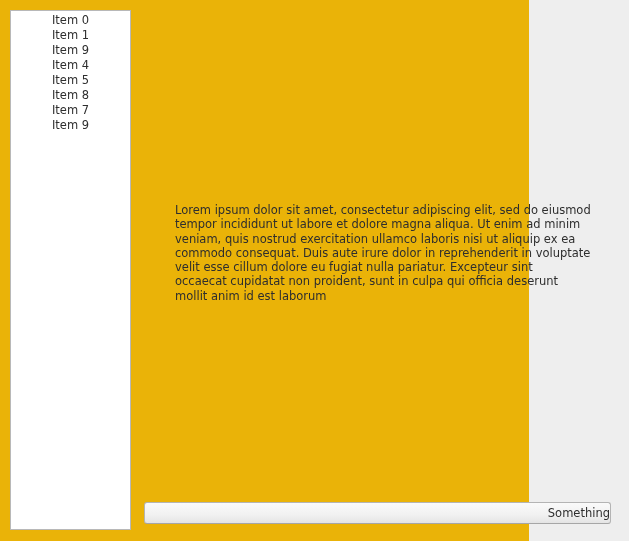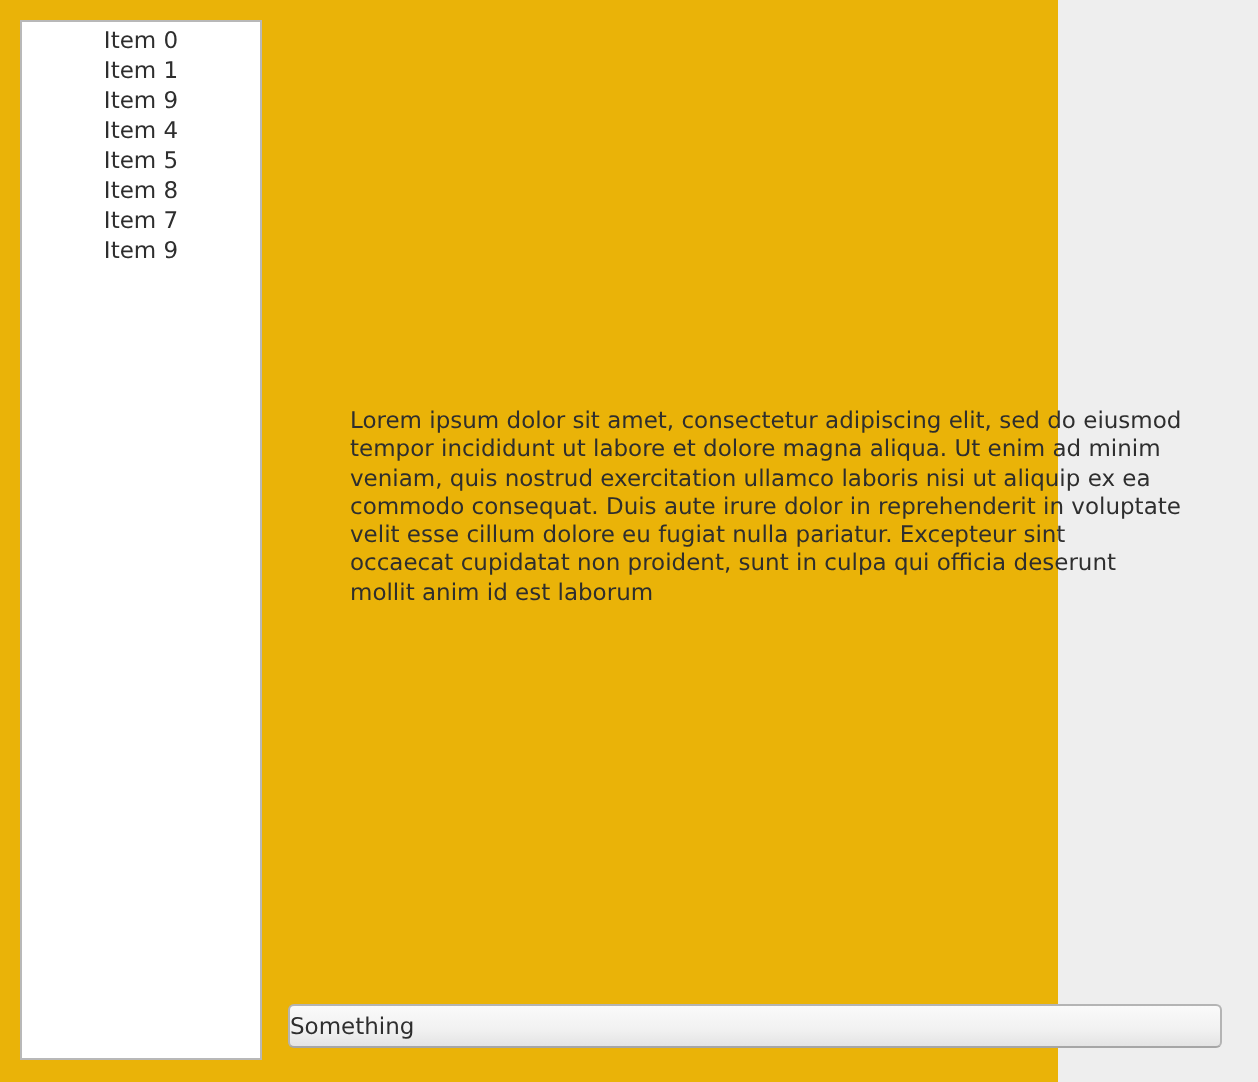--- a/index.html
+++ b/index.html
@@ -47,21 +47,21 @@
     position: absolute;
     left: 144px; top: 502px;
     width: 467px; height: 22px;
     border: 1px solid #b4b4b4;
     border-bottom-color: #a6a6a6;
     border-radius: 3px;
     background: linear-gradient(to bottom, #fafafa 0%, #f1f1f1 60%, #e4e4e4 100%);
     font-family: "DejaVu Sans", "Liberation Sans", sans-serif;
     font-size: 11.5px;
     color: #2e2e2e;
-    text-align: left;
+    text-align: right;
     line-height: 20px;
     cursor: default;
   }
 </style>
 </head>
 <body>
 
 <div class="window">
 
   <div class="item-list">

